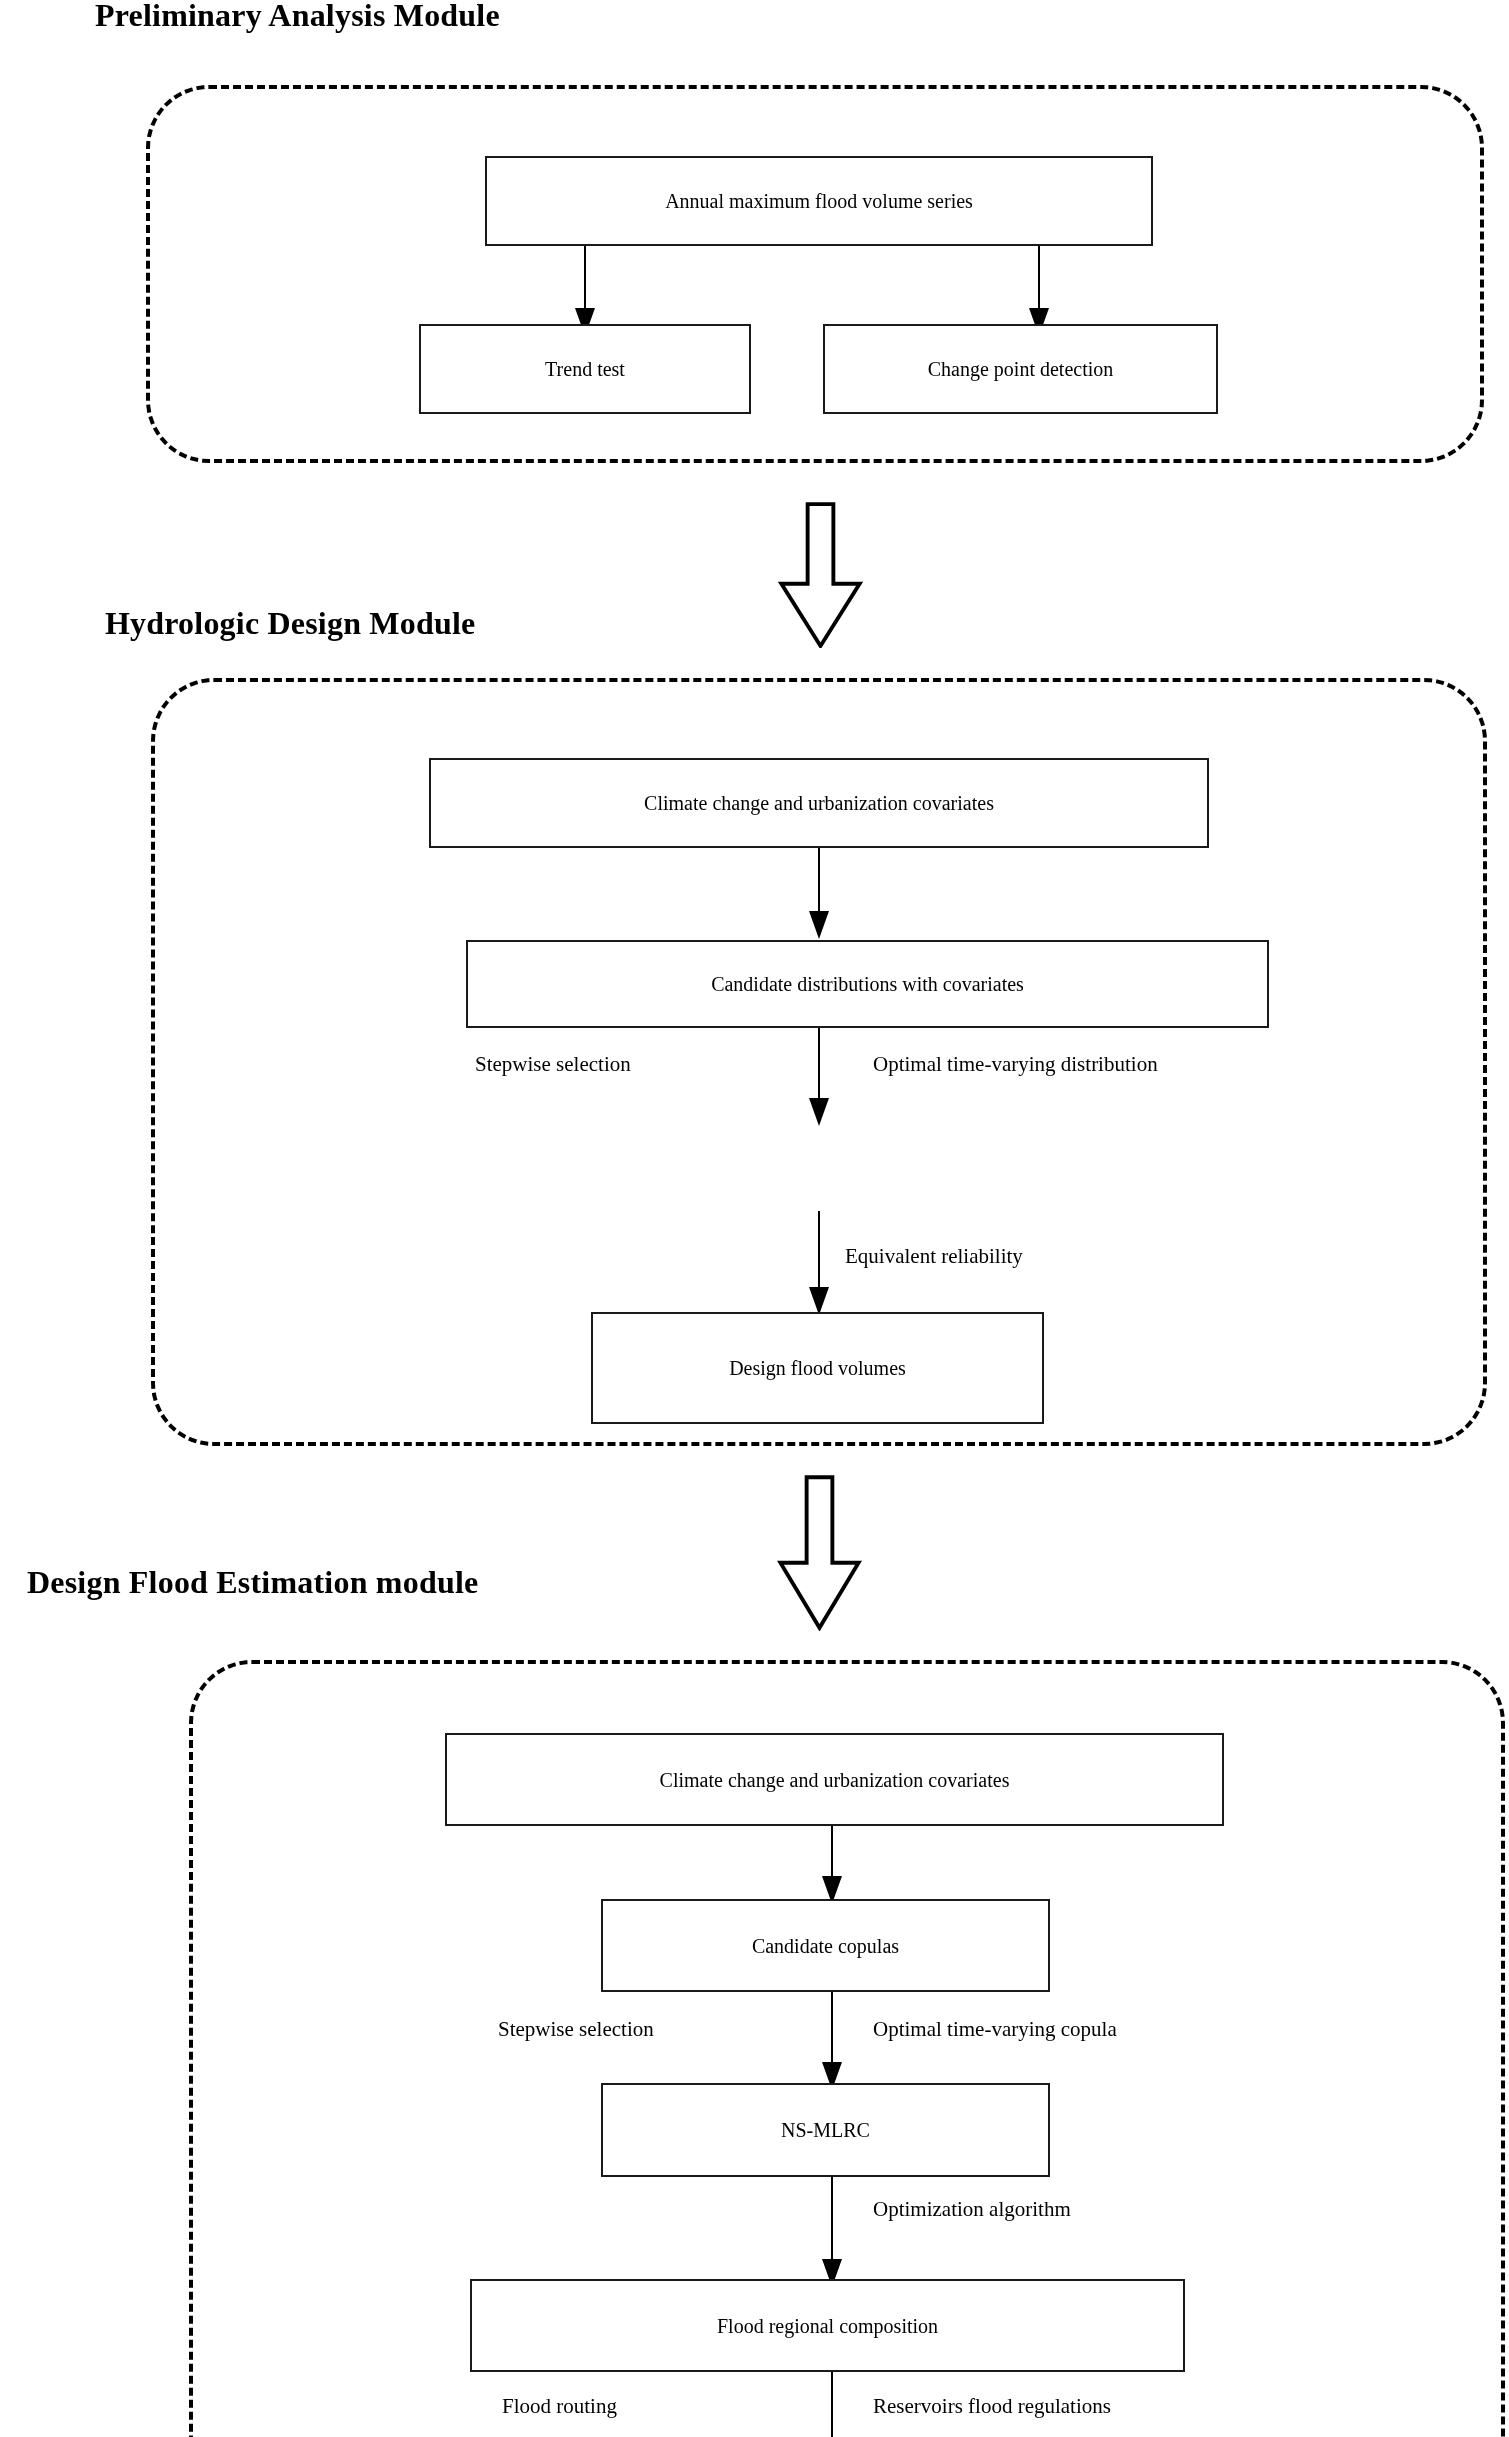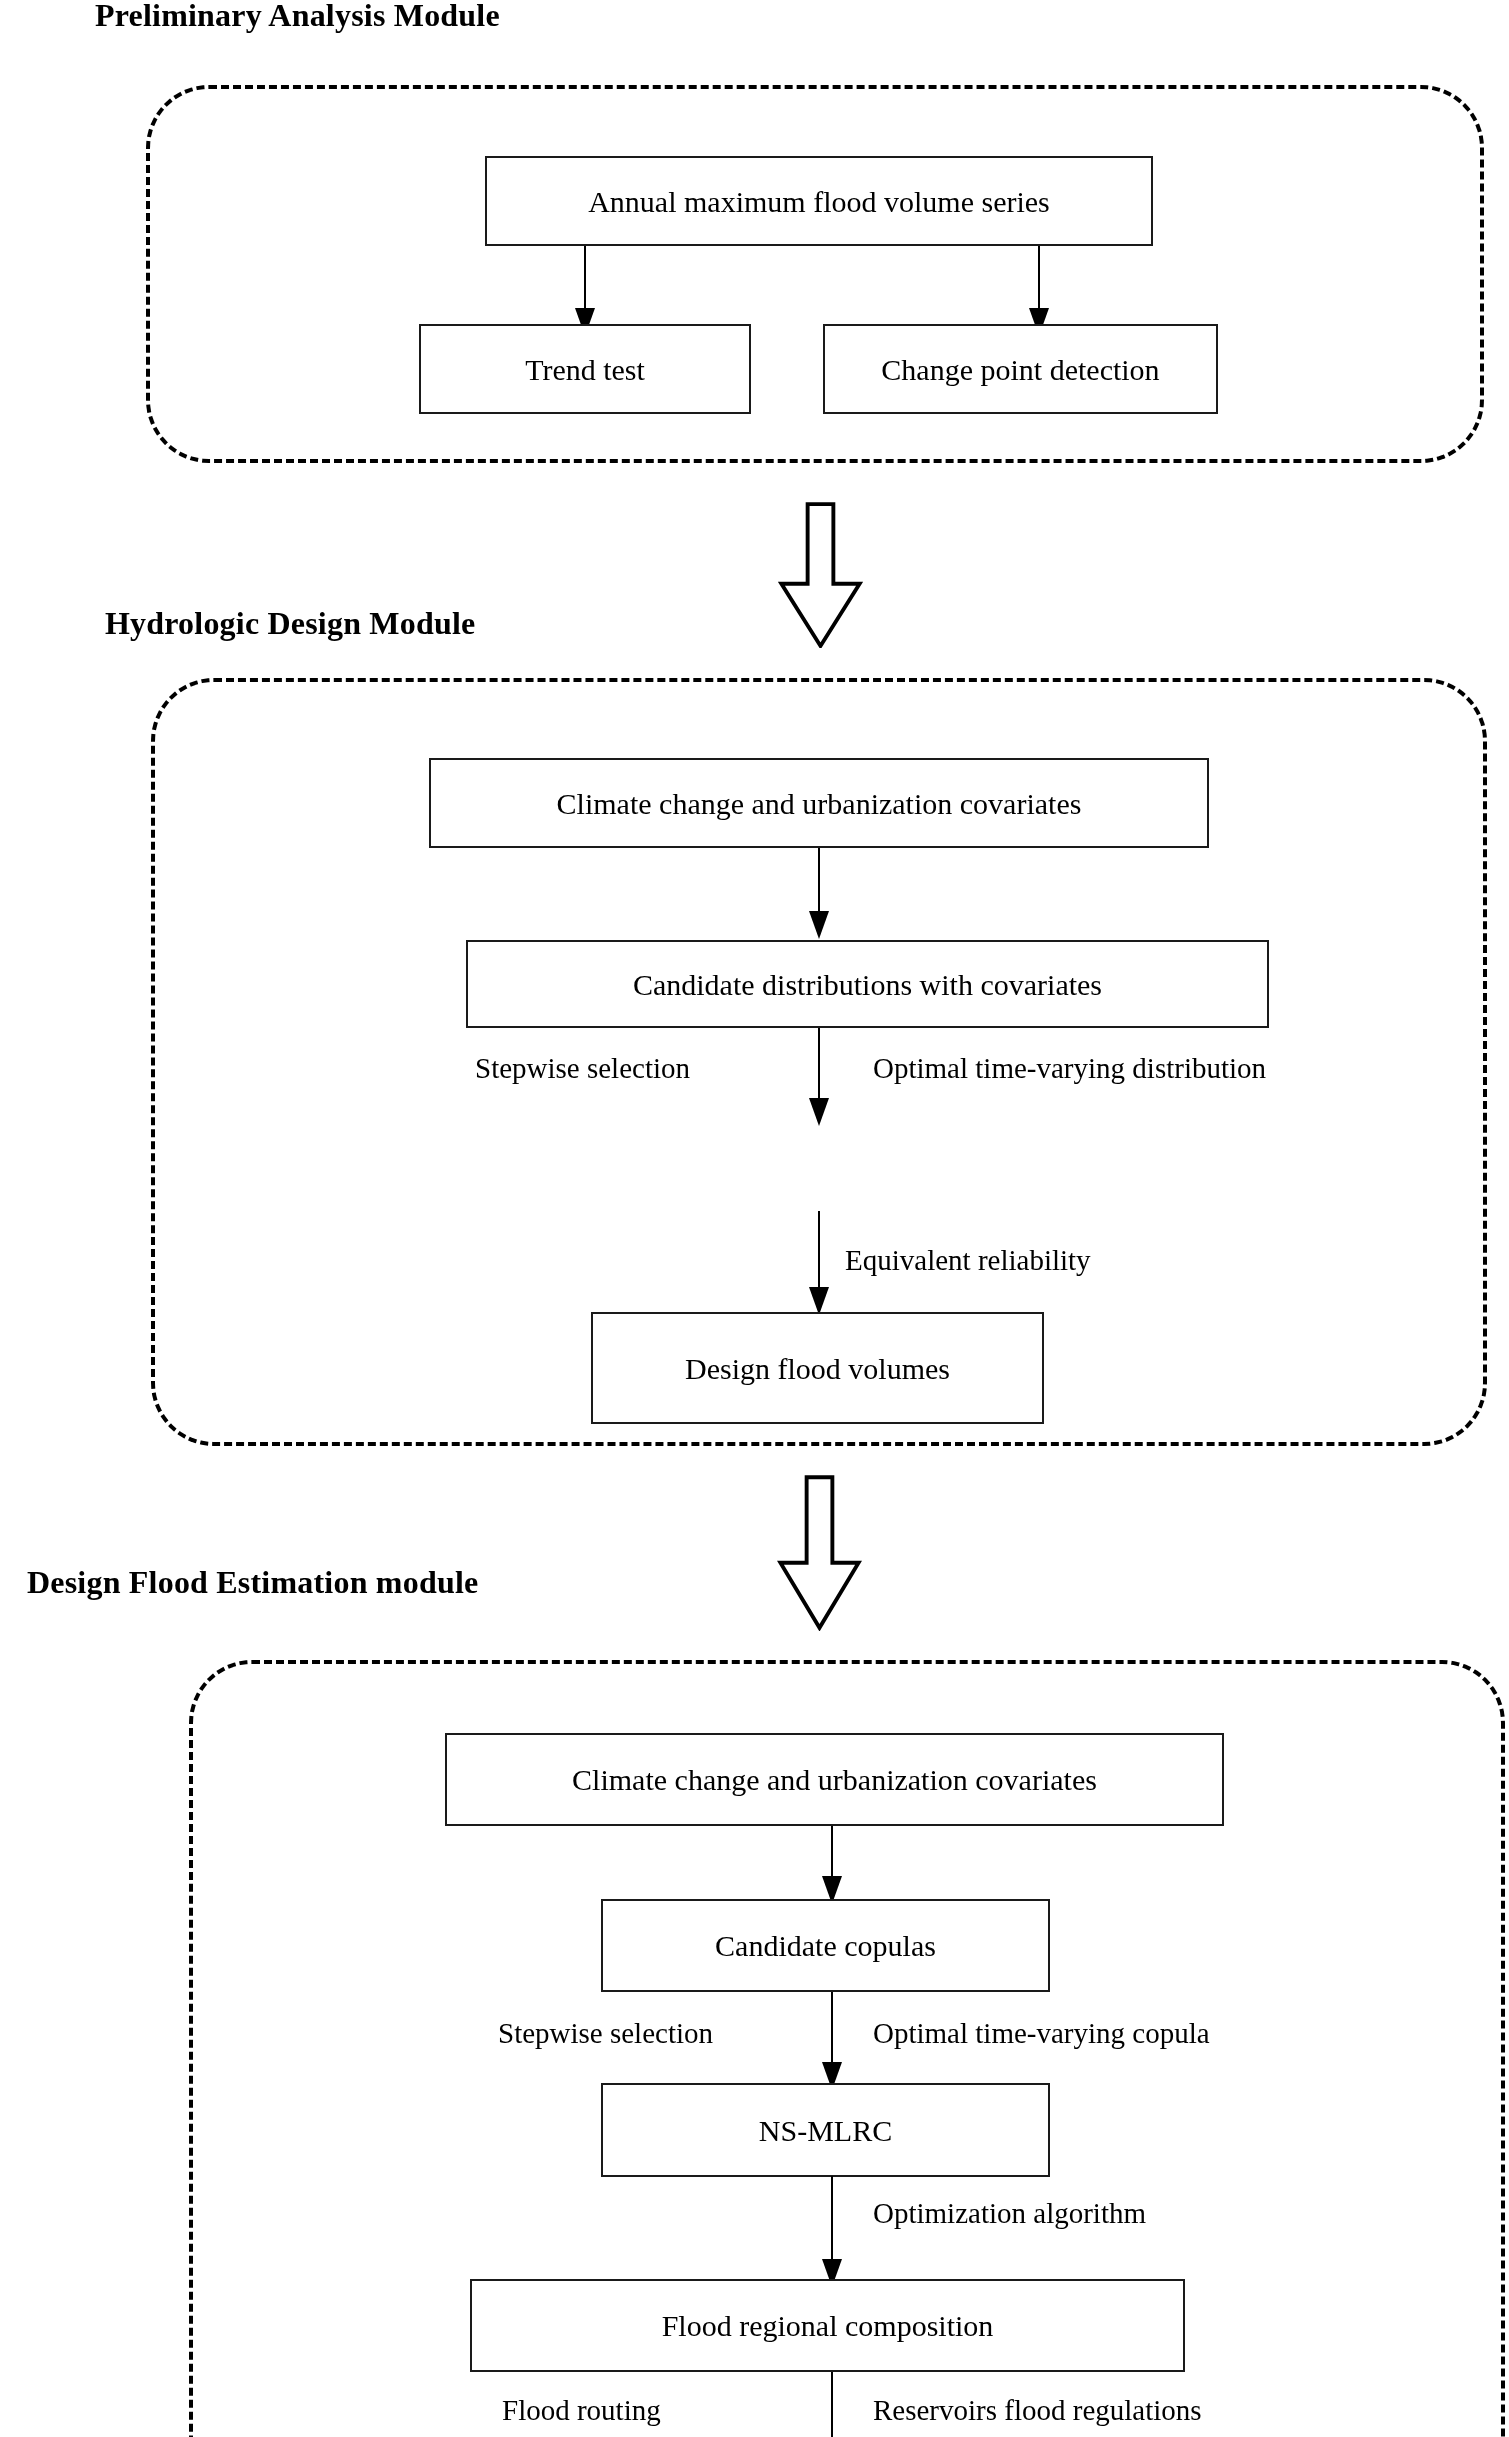--- a/index.html
+++ b/index.html
@@ -40,21 +40,21 @@
 
   
   .node {
     position: absolute;
     box-sizing: border-box;
     border: 2px solid #1a1a1a;
     background: #ffffff;
     display: flex;
     align-items: center;
     justify-content: center;
-    font-size: 30px;
+    font-size: 20px;
     line-height: 1.1;
     white-space: nowrap;
     color: #000000;
   }
 
   
   .conn {
     position: absolute;
     width: 0;
     border-left: 2px solid #000000;
@@ -65,21 +65,21 @@
     height: 0;
     border-left: 10.7px solid transparent;
     border-right: 10.7px solid transparent;
     border-top: 28px solid #000000;
     transform: translateX(-50%);
   }
 
   
   .edge-label {
     position: absolute;
-    font-size: 29px;
+    font-size: 21px;
     line-height: 1;
     white-space: nowrap;
     color: #000000;
   }
 
   
   .block-arrow {
     position: absolute;
   }
 </style>

